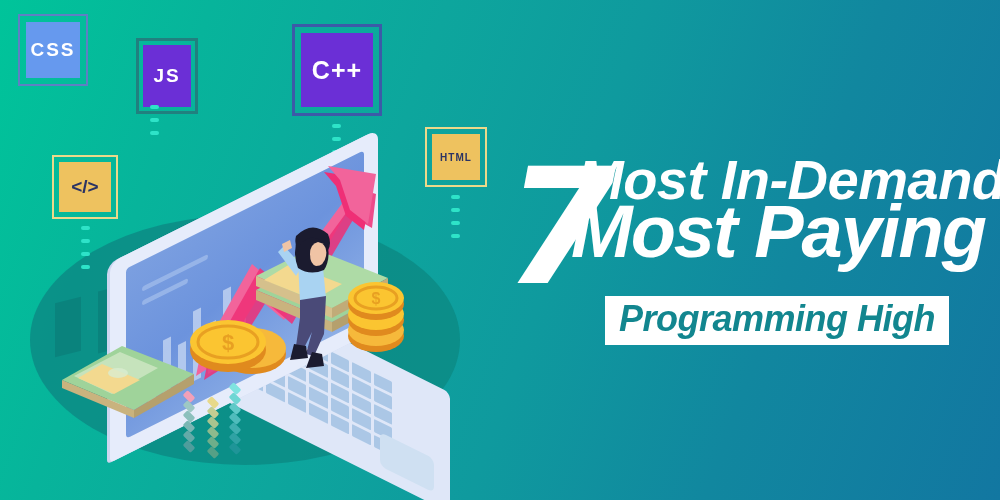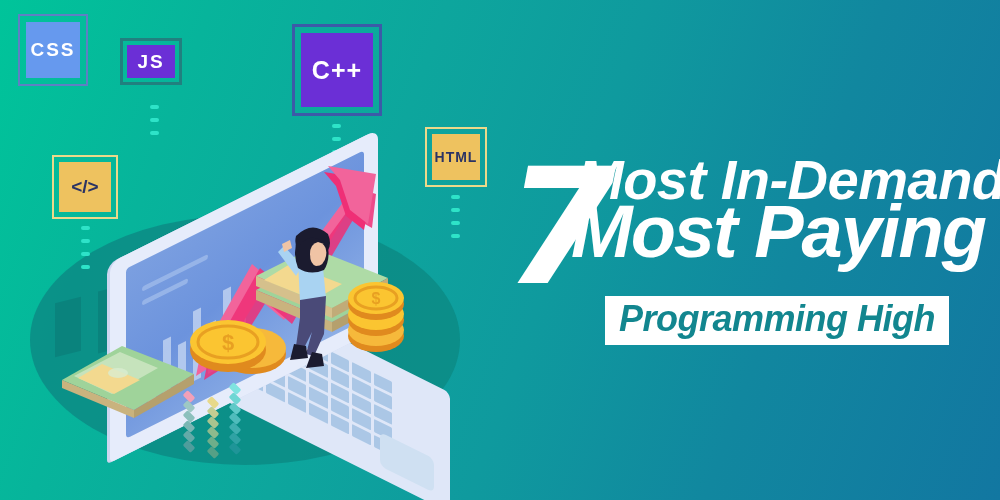--- a/index.html
+++ b/index.html
@@ -56,39 +56,39 @@
   .badge .lbl { position: relative; z-index: 2; }
 
   #badge-css {
     left: 18px; top: 14px; width: 70px; height: 72px;
     border: 2px solid #5f7fc4;
   }
   #badge-css .inner { background: #6699ee; }
   #badge-css .lbl { color: #ffffff; font-size: 19px; }
 
   #badge-js {
-    left: 120px; top: 38px; width: 62px; height: 47px;
+    left: 136px; top: 38px; width: 62px; height: 76px;
     border: 3px solid #21807f;
   }
   #badge-js .inner { background: #6b2fd6; left:4px; top:4px; right:4px; bottom:4px;}
   #badge-js .lbl { color: #ffffff; font-size: 19px; }
 
   #badge-cpp {
     left: 292px; top: 24px; width: 90px; height: 92px;
     border: 3px solid #3c5aa8;
   }
   #badge-cpp .inner { background: #6b2fd6; }
   #badge-cpp .lbl { color: #ffffff; font-size: 25px; letter-spacing: 1px; }
 
   #badge-html {
     left: 425px; top: 127px; width: 62px; height: 60px;
     border: 2px solid #ecd98a;
   }
   #badge-html .inner { background: #eec25f; left:5px; top:5px; right:5px; bottom:5px;}
-  #badge-html .lbl { color: #2b3364; font-size: 14px; letter-spacing: 1px; }
+  #badge-html .lbl { color: #2b3364; font-size: 10px; letter-spacing: 1px; }
 
   #badge-code {
     left: 52px; top: 155px; width: 66px; height: 64px;
     border: 2px solid #ecd98a;
   }
   #badge-code .inner { background: #eec25f; left:5px; top:5px; right:5px; bottom:5px;}
   #badge-code .lbl { color: #2b3364; font-size: 19px; letter-spacing: 0; }
 
   
   .trail { position: absolute; display: flex; flex-direction: column; gap: 9px; }

